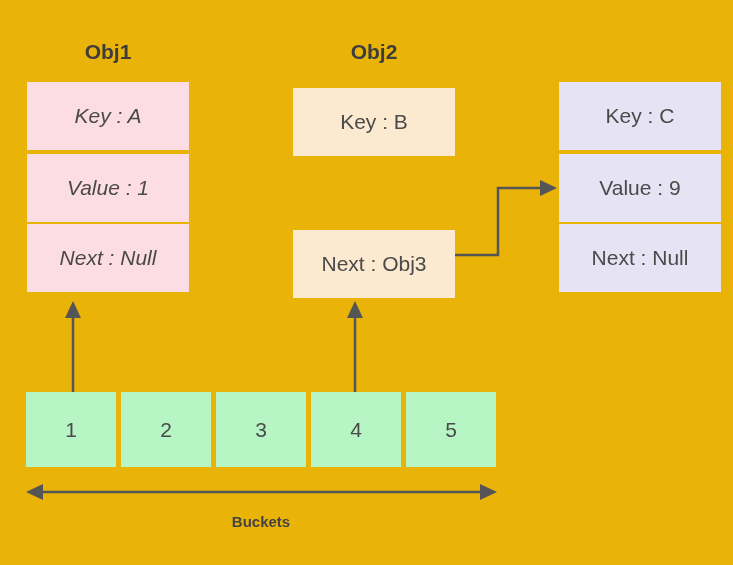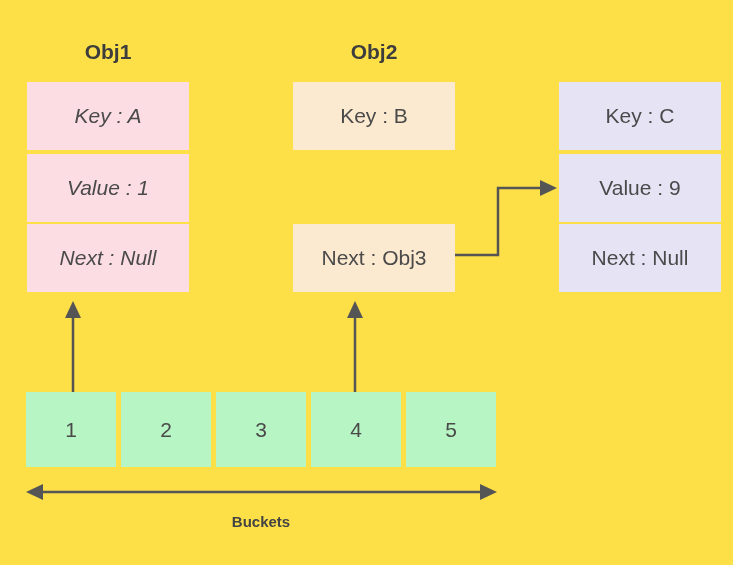--- a/index.html
+++ b/index.html
@@ -5,21 +5,21 @@
   html, body {
     margin: 0;
     padding: 0;
     background: #ffffff;
     font-family: "Liberation Sans", sans-serif;
   }
   .canvas {
     position: relative;
     width: 733px;
     height: 565px;
-    background: #fde047;
+    background: #eab308;
     overflow: hidden;
   }
   .obj-title {
     position: absolute;
     top: 38px;
     width: 162px;
     height: 28px;
     line-height: 28px;
     text-align: center;
     font-size: 21px;
@@ -36,21 +36,21 @@
     font-size: 21px;
     color: #4a4a4a;
   }
   .col1 { left: 27px; }
   .col2 { left: 293px; }
   .col3 { left: 559px; }
   .row-key   { top: 82px; }
   .row-value { top: 154px; }
   .row-next  { top: 224px; text-align: right; }
   .c-pink  { background: #fcdde4; font-style: italic; }
-  .c-peach { background: #fcead0; }
+  .c-peach { background: #fcead0; margin-top: 6px; }
   .c-lav   { background: #e5e3f4; }
   .bucket {
     position: absolute;
     top: 392px;
     width: 90px;
     height: 75px;
     background: #b8f5c4;
     display: flex;
     align-items: center;
     justify-content: center;

